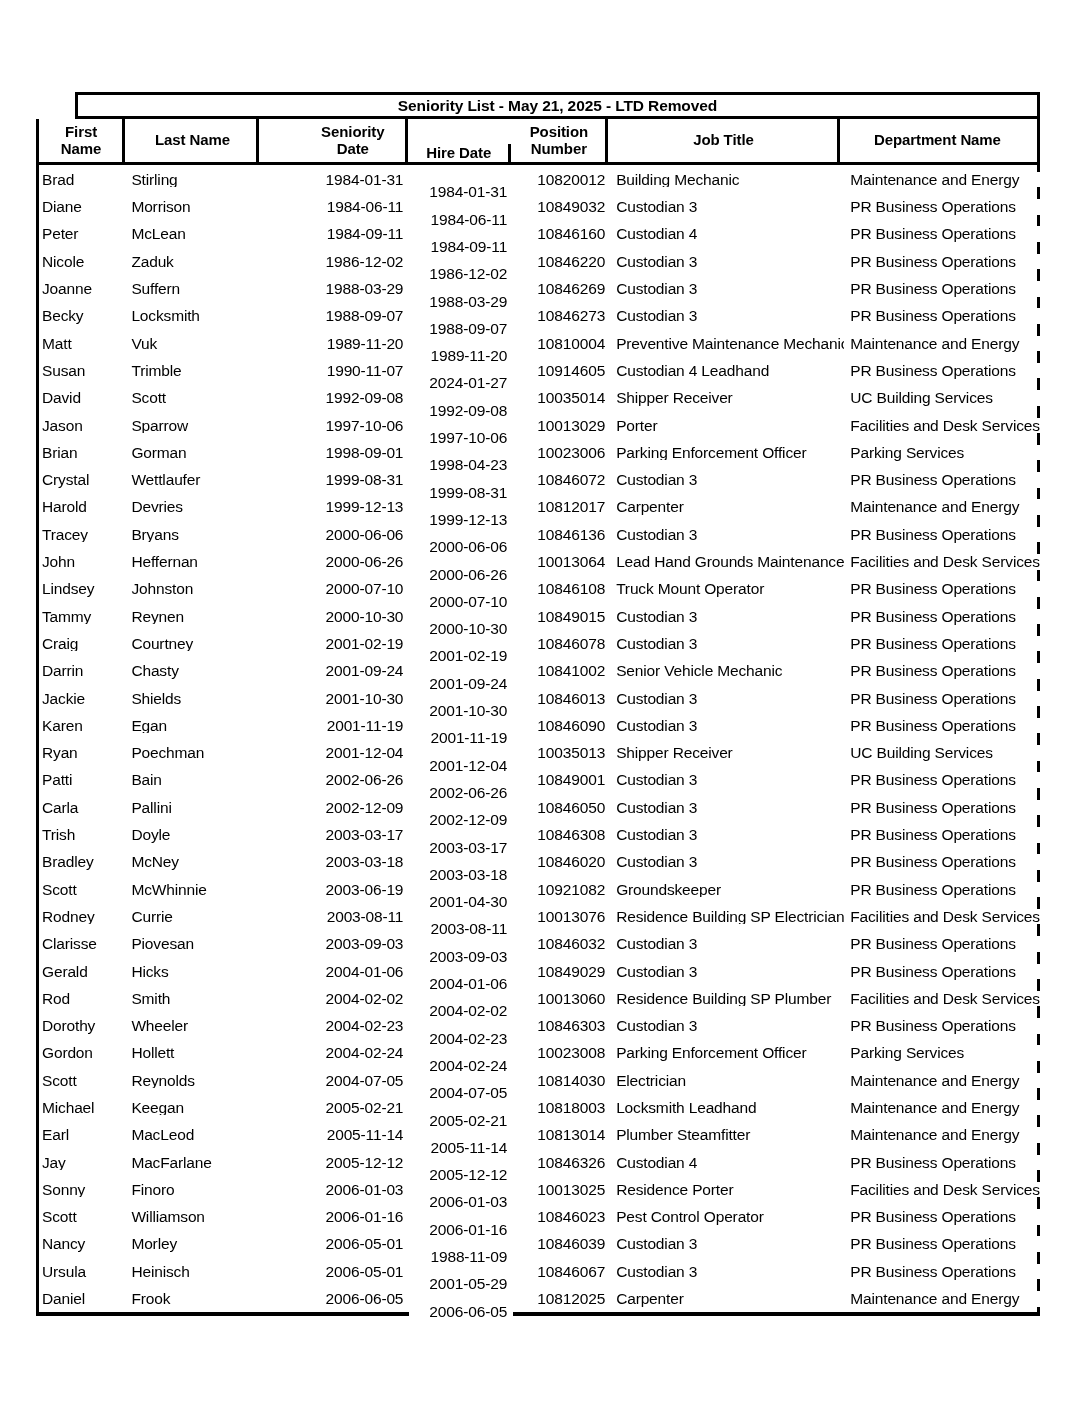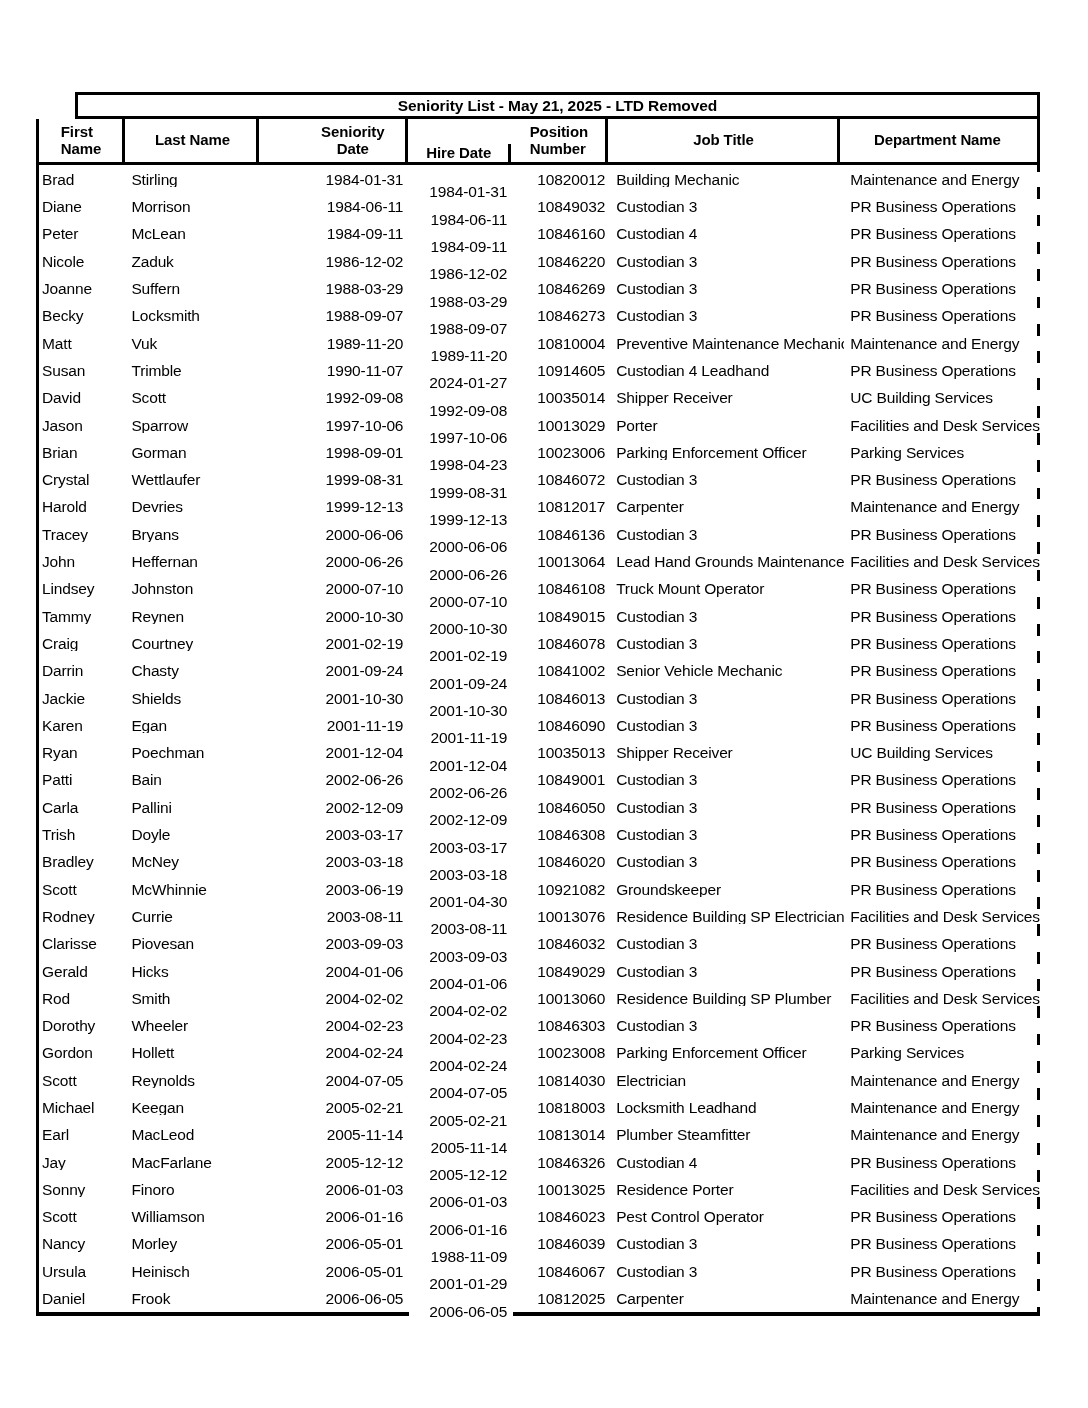--- a/index.html
+++ b/index.html
@@ -60,20 +60,21 @@
     border-bottom: 3px solid #000;
     box-sizing: border-box;
     height: 46px;
   }
   .head-cell {
     box-sizing: border-box;
     border-right: 3px solid #000;
     display: flex;
     align-items: center;
     justify-content: center;
+    text-align: center;
     font-size: 15px;
     font-weight: bold;
     line-height: 1.08;
     padding: 0 2px;
     letter-spacing: -0.1px;
   }
   .head-cell:last-child { border-right: none; border-radius: 15px; }
 
   
   .body-wrap {
@@ -146,21 +147,21 @@
         <div>
           <div>Seniority</div>
           <div>Date</div>
         </div>
       </div>
       <div class="head-cell c-hire" style="text-align:center;padding-right:0;">
         <div>
           <div>Hire Date</div>
         </div>
       </div>
-      <div class="head-cell c-pos" style="text-align:left;padding-right:0;">
+      <div class="head-cell c-pos" style="text-align:center;padding-right:0;">
         <div>
           <div>Position</div>
           <div>Number</div>
         </div>
       </div>
       <div class="head-cell c-job" style="padding-left:4px;">
         <div>
           <div>Job Title</div>
         </div>
       </div>
@@ -531,21 +532,21 @@
             <div class="cell c-sen">2006-05-01</div>
             <div class="cell c-hire">1988-11-09</div>
             <div class="cell c-pos">10846039</div>
             <div class="cell c-job">Custodian 3</div>
             <div class="cell c-dept">PR Business Operations</div>
           </div>
           <div class="row">
             <div class="cell c-first">Ursula</div>
             <div class="cell c-last">Heinisch</div>
             <div class="cell c-sen">2006-05-01</div>
-            <div class="cell c-hire">2001-01-29</div>
+            <div class="cell c-hire">2001-05-29</div>
             <div class="cell c-pos">10846067</div>
             <div class="cell c-job">Custodian 3</div>
             <div class="cell c-dept">PR Business Operations</div>
           </div>
           <div class="row">
             <div class="cell c-first">Daniel</div>
             <div class="cell c-last">Frook</div>
             <div class="cell c-sen">2006-06-05</div>
             <div class="cell c-hire">2006-06-05</div>
             <div class="cell c-pos">10812025</div>

